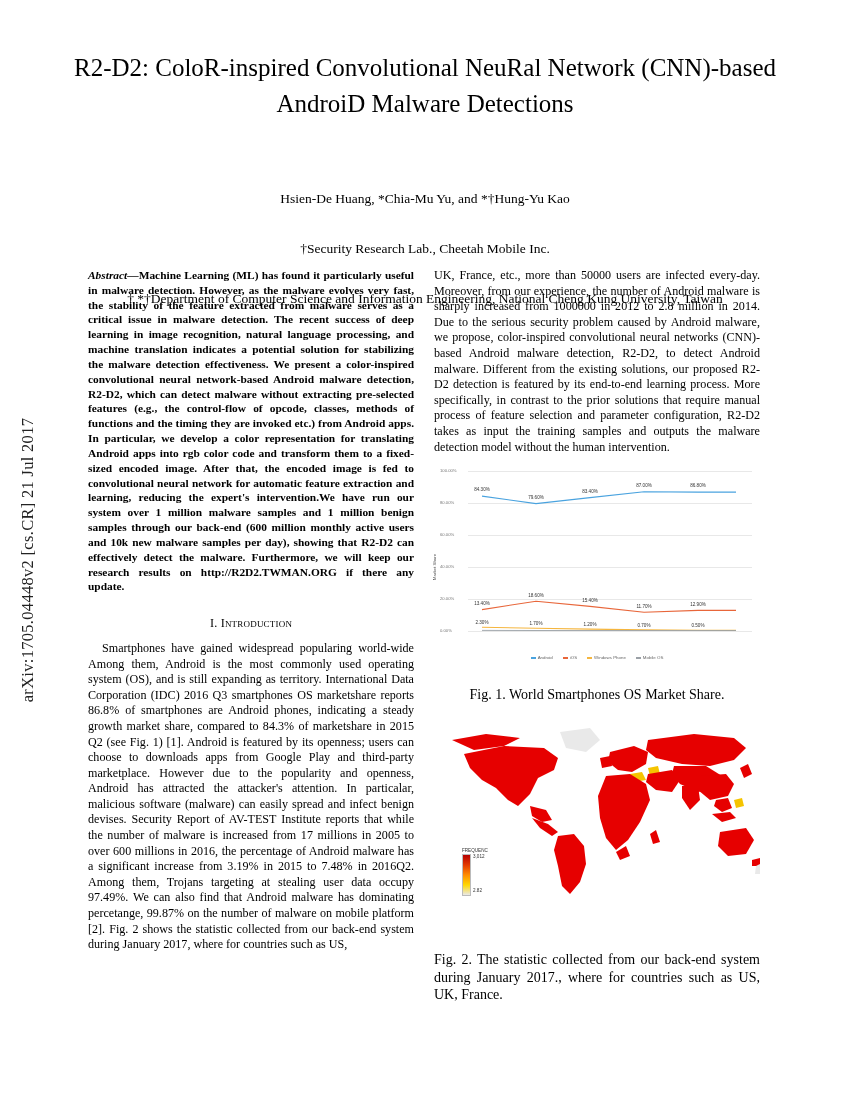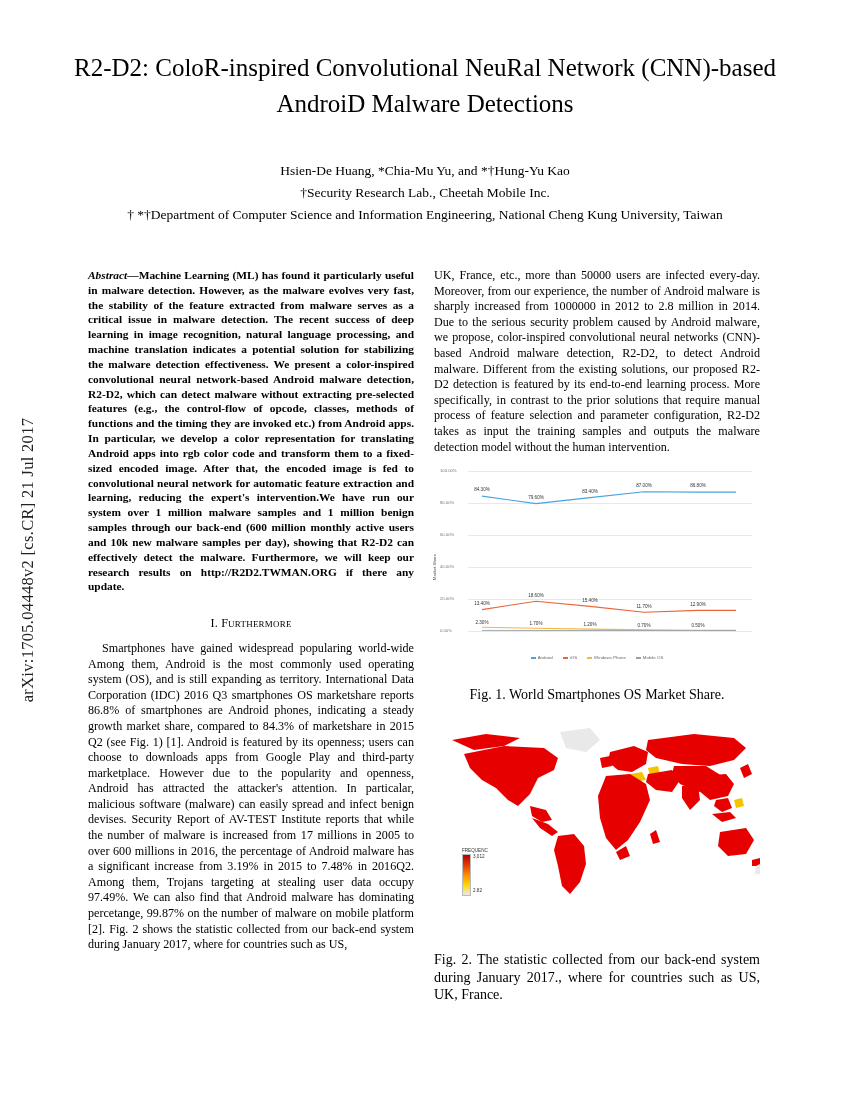--- a/index.html
+++ b/index.html
@@ -57,21 +57,21 @@
 
   .authors {
     position: absolute;
     left: 64px;
     top: 160px;
     width: 722px;
     text-align: center;
     font-size: 13.5px;
     line-height: 1.62;
   }
-  .authors div { white-space: nowrap; }
+  .authors div { white-space: nowrap; margin-top: 28px; }
 
   
   .col {
     position: absolute;
     top: 268px;
     width: 326px;
     font-size: 12.1px;
     line-height: 1.29;
     text-align: justify;
   }
@@ -225,21 +225,21 @@
     <div>Hsien-De Huang, *Chia-Mu Yu, and *†Hung-Yu Kao</div>
     <div>†Security Research Lab., Cheetah Mobile Inc.</div>
     <div>† *†Department of Computer Science and Information Engineering, National Cheng Kung University, Taiwan</div>
   </div>
 
   <div class="col col-left">
     <div class="abstract">
       <span class="lead">Abstract—</span><span>Machine Learning (ML) has found it particularly useful in malware detection. However, as the malware evolves very fast, the stability of the feature extracted from malware serves as a critical issue in malware detection. The recent success of deep learning in image recognition, natural language processing, and machine translation indicates a potential solution for stabilizing the malware detection effectiveness. We present a color-inspired convolutional neural network-based Android malware detection, R2-D2, which can detect malware without extracting pre-selected features (e.g., the control-flow of opcode, classes, methods of functions and the timing they are invoked etc.) from Android apps. In particular, we develop a color representation for translating Android apps into rgb color code and transform them to a fixed-sized encoded image. After that, the encoded image is fed to convolutional neural network for automatic feature extraction and learning, reducing the expert's intervention.We have run our system over 1 million malware samples and 1 million benign samples through our back-end (600 million monthly active users and 10k new malware samples per day), showing that R2-D2 can effectively detect the malware. Furthermore, we will keep our research results on http://R2D2.TWMAN.ORG if there any update.</span>
     </div>
 
-    <div class="section-head">I.  Furthermore</div>
+    <div class="section-head">I.  Introduction</div>
 
     <p class="body-p">Smartphones have gained widespread popularing world-wide Among them, Android is the most commonly used operating system (OS), and is still expanding as territory. International Data Corporation (IDC) 2016 Q3 smartphones OS marketshare reports 86.8% of smartphones are Android phones, indicating a steady growth market share, compared to 84.3% of marketshare in 2015 Q2 (see Fig. 1) [1]. Android is featured by its openness; users can choose to downloads apps from Google Play and third-party marketplace. However due to the popularity and openness, Android has attracted the attacker's attention. In particalar, malicious software (malware) can easily spread and infect benign devises. Security Report of AV-TEST Institute reports that while the number of malware is increased from 17 millions in 2005 to over 600 millions in 2016, the percentage of Android malware has a significant increase from 3.19% in 2015 to 7.48% in 2016Q2. Among them, Trojans targeting at stealing user data occupy 97.49%. We can also find that Android malware has dominating percetange, 99.87% on the number of malware on mobile platform [2]. Fig. 2 shows the statistic collected from our back-end system during January 2017, where for countries such as US,</p>
   </div>
 
   <div class="col col-right">
     <p class="body-p noindent">UK, France, etc., more than 50000 users are infected every-day. Moreover, from our experience, the number of Android malware is sharply increased from 1000000 in 2012 to 2.8 million in 2014. Due to the serious security problem caused by Android malware, we propose, color-inspired convolutional neural networks (CNN)-based Android malware detection, R2-D2, to detect Android malware. Different from the existing solutions, our proposed R2-D2 detection is featured by its end-to-end learning process. More specifically, in contrast to the prior solutions that require manual process of feature selection and parameter configuration, R2-D2 takes as input the training samples and outputs the malware detection model without the human intervention.</p>
 
     <div class="fig-wrap">
       <div class="chart1">
         <div class="axis-label-y">Market Share</div>

